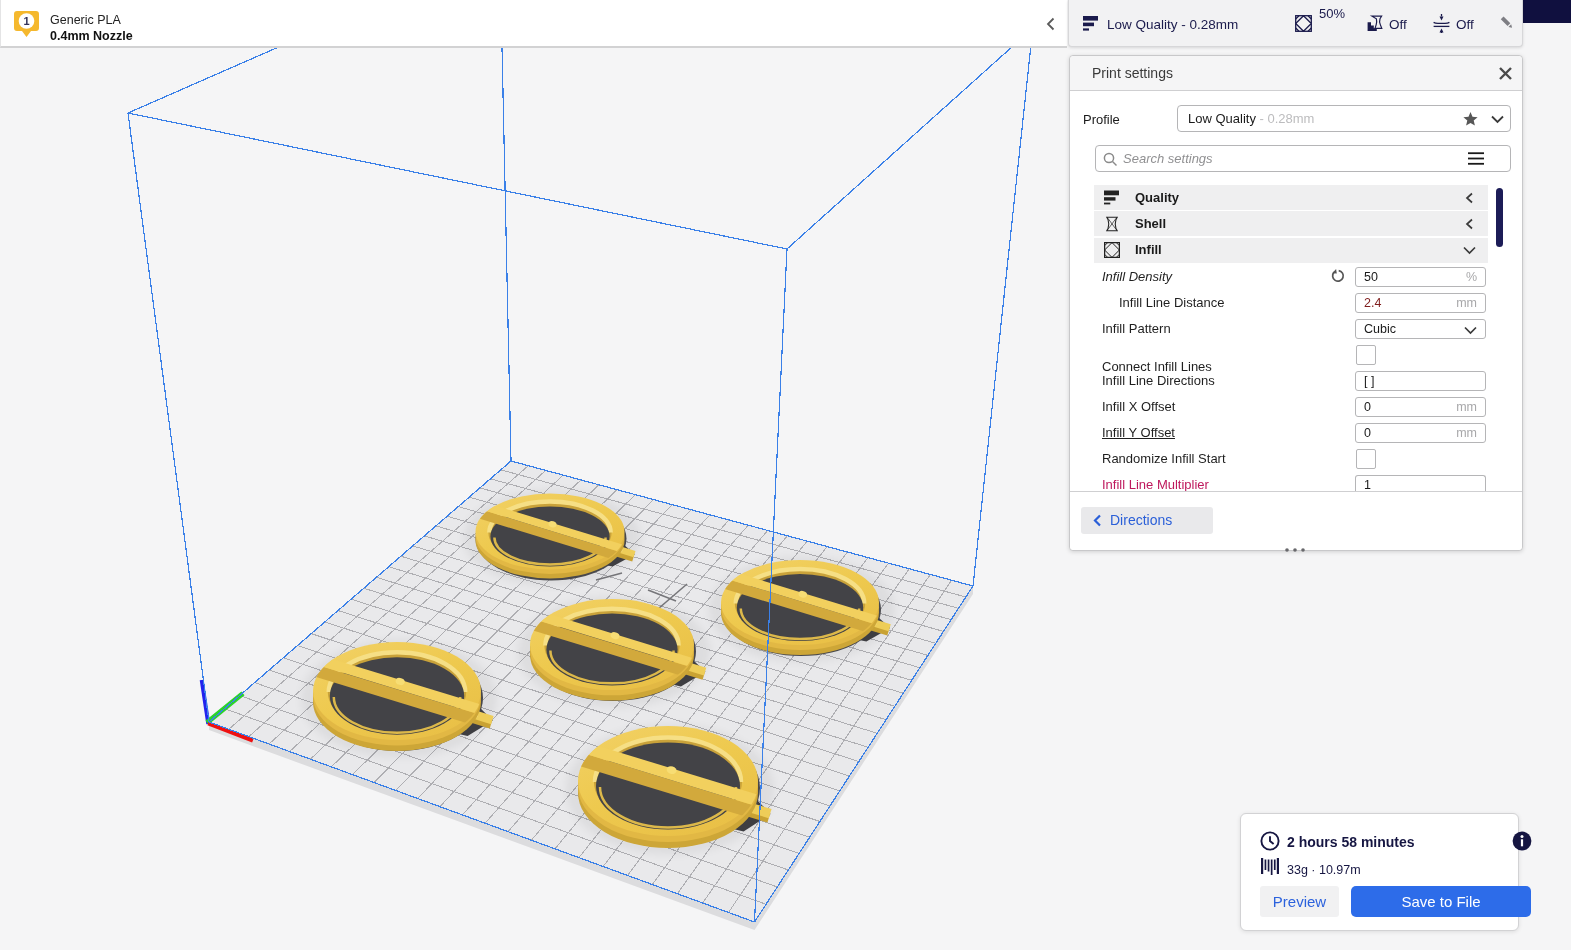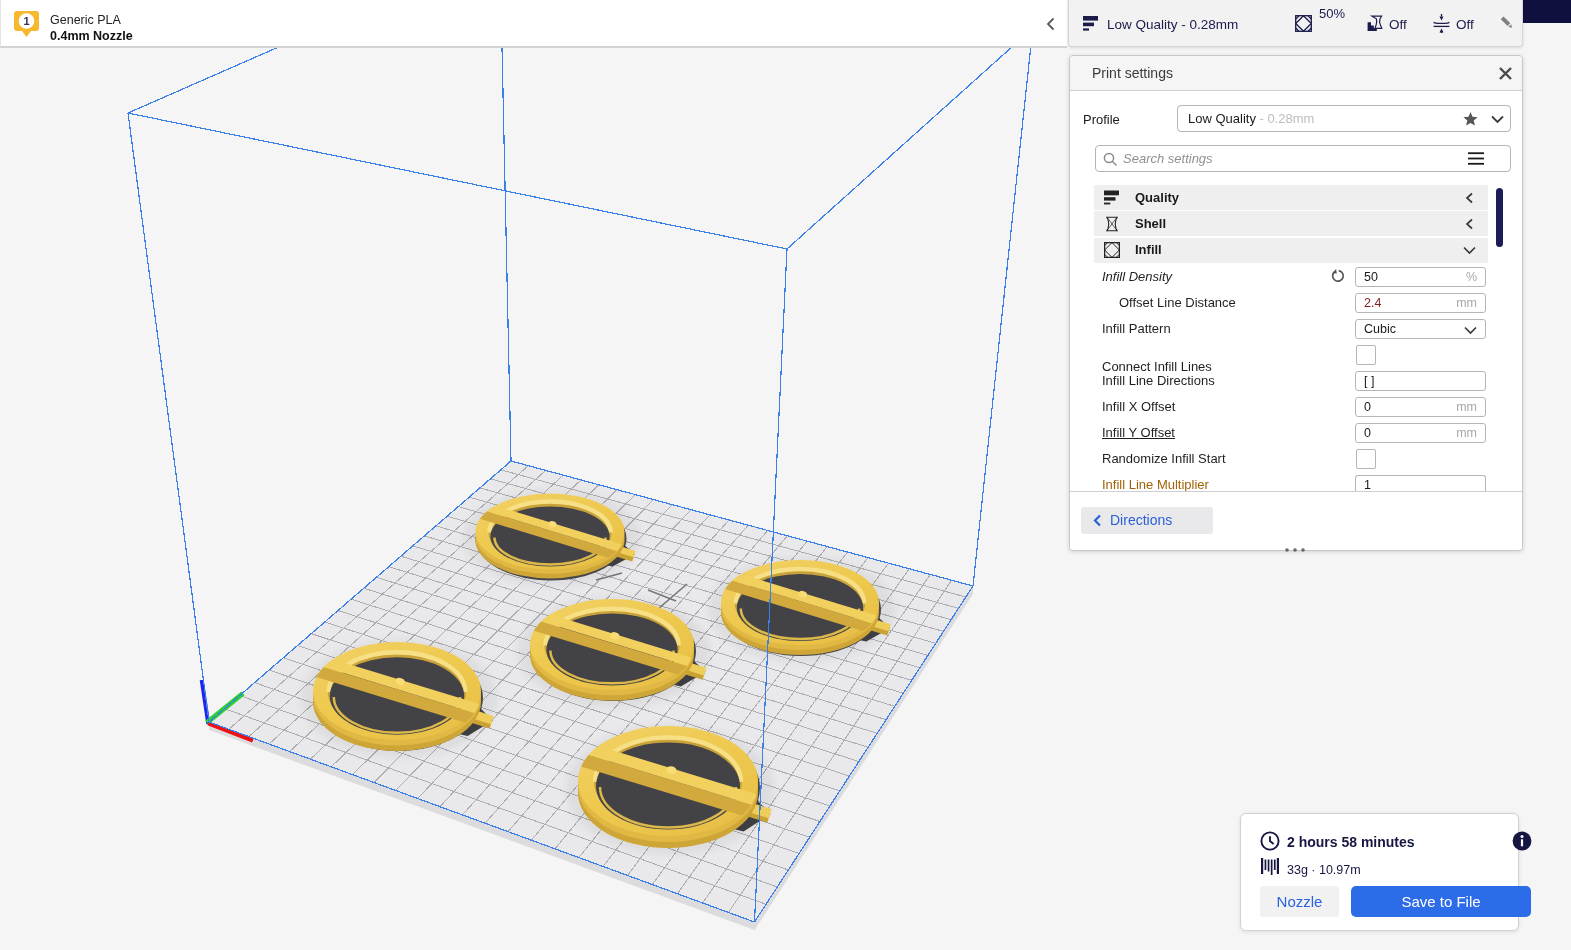--- a/index.html
+++ b/index.html
@@ -348,21 +348,21 @@
 <div class="abs" style="left:1496px;top:188px;width:7px;height:59px;background:#1c1c57;border-radius:3.5px;"></div>
 <div class="abs" style="left:1102px;top:268.5px;font-size:13px;color:#1f1f1f;font-style:italic;">Infill Density</div>
 <div class="abs" style="left:1355px;top:266.5px;width:131px;height:20.0px;background:#fff;border:1px solid #b5b5b7;border-radius:3px;">
     <span class="abs" style="left:8px;top:2px;font-size:12.5px;color:#1a1a1a;">50</span>
     <span class="abs" style="right:8px;top:2px;font-size:12.5px;color:#a8a8aa;">%</span>
   </div>
 <svg class="abs" style="left:1330px;top:268.5px;" width="15" height="15" viewBox="0 0 15 15">
     <path d="M4.1 3.2 A5.3 5.3 0 1 0 8.7 1.6" fill="none" stroke="#555" stroke-width="1.7"></path>
     <path d="M6.1 0 L6.8 4.6 L2.2 4.2 Z" fill="#555"></path>
   </svg>
-<div class="abs" style="left:1119px;top:294.5px;font-size:13px;color:#1f1f1f;">Offset Line Distance</div>
+<div class="abs" style="left:1119px;top:294.5px;font-size:13px;color:#1f1f1f;">Infill Line Distance</div>
 <div class="abs" style="left:1355px;top:292.5px;width:131px;height:20.0px;background:#fff;border:1px solid #b5b5b7;border-radius:3px;">
     <span class="abs" style="left:8px;top:2px;font-size:12.5px;color:#7f1d1d;">2.4</span>
     <span class="abs" style="right:8px;top:2px;font-size:12.5px;color:#a8a8aa;">mm</span>
   </div>
 <div class="abs" style="left:1102px;top:320.5px;font-size:13px;color:#1f1f1f;">Infill Pattern</div>
 <div class="abs" style="left:1355px;top:318.5px;width:131px;height:20px;background:#fff;border:1px solid #b5b5b7;border-radius:3px;">
     <span class="abs" style="left:8px;top:2px;font-size:12.5px;color:#1a1a1a;">Cubic</span>
     <svg class="abs" style="left:108px;top:6px;" width="13" height="9" viewBox="0 0 13 9">
       <path d="M1 1.5 L6.5 7 L12 1.5" fill="none" stroke="#3a3a3a" stroke-width="1.7"></path>
     </svg>
@@ -378,21 +378,21 @@
     <span class="abs" style="left:8px;top:2px;font-size:12.5px;color:#1a1a1a;">0</span>
     <span class="abs" style="right:8px;top:2px;font-size:12.5px;color:#a8a8aa;">mm</span>
   </div>
 <div class="abs" style="left:1102px;top:424.5px;font-size:13px;color:#1f1f1f;text-decoration:underline;">Infill Y Offset</div>
 <div class="abs" style="left:1355px;top:422.5px;width:131px;height:20.0px;background:#fff;border:1px solid #b5b5b7;border-radius:3px;">
     <span class="abs" style="left:8px;top:2px;font-size:12.5px;color:#1a1a1a;">0</span>
     <span class="abs" style="right:8px;top:2px;font-size:12.5px;color:#a8a8aa;">mm</span>
   </div>
 <div class="abs" style="left:1102px;top:450.5px;font-size:13px;color:#1f1f1f;">Randomize Infill Start</div>
 <div class="abs" style="left:1356px;top:448.5px;width:20px;height:20px;background:#fff;border:1px solid #b5b5b7;border-radius:2px;"></div>
-<div class="abs" style="left:1102px;top:476.5px;font-size:13px;color:#a16207;">Infill Line Multiplier</div>
+<div class="abs" style="left:1102px;top:476.5px;font-size:13px;color:#be185d;">Infill Line Multiplier</div>
 <div class="abs" style="left:1355px;top:474.5px;width:131px;height:17.5px;background:#fff;border:1px solid #b5b5b7;border-radius:3px;border-bottom:none;border-radius:3px 3px 0 0;">
     <span class="abs" style="left:8px;top:2px;font-size:12.5px;color:#1a1a1a;">1</span>
   </div>
 <div class="abs" style="left:1070px;top:491px;width:452px;height:1px;background:#cfcfd1;"></div>
 <div class="abs" style="left:1070px;top:492px;width:452px;height:58px;background:#fff;border-radius:0 0 4px 4px;"></div>
 <div class="abs" style="left:1081px;top:507px;width:132px;height:27px;background:#e9e9eb;border-radius:3px;">
   <svg class="abs" style="left:11px;top:7px;" width="10" height="13" viewBox="0 0 10 13">
       <path d="M8 1.5 L3 6.5 L8 11.5" fill="none" stroke="#2a5fd8" stroke-width="2.2"></path>
     </svg>
   <span class="abs" style="left:29px;top:5px;font-size:14px;color:#2a5fd8;">Directions</span>
@@ -420,15 +420,15 @@
     <g fill="#161642">
     <rect x="0" y="0" width="2.2" height="16"></rect>
     <rect x="3.6" y="1.5" width="1.7" height="10.5"></rect>
     <rect x="6.7" y="1.5" width="1.7" height="12"></rect>
     <rect x="9.8" y="1.5" width="1.7" height="16.5"></rect>
     <rect x="12.9" y="1.5" width="1.7" height="10.5"></rect>
     <rect x="15.8" y="0" width="2.2" height="16"></rect>
     </g>
   </svg>
   <div class="abs" style="left:46px;top:49px;font-size:12.5px;color:#161642;">33g&nbsp;·&nbsp;10.97m</div>
-  <div class="abs" style="left:19px;top:72px;width:79px;height:31px;background:#f1f1f2;border-radius:3px;text-align:center;line-height:31px;font-size:15px;color:#2c62dd;">Nozzle</div>
+  <div class="abs" style="left:19px;top:72px;width:79px;height:31px;background:#f1f1f2;border-radius:3px;text-align:center;line-height:31px;font-size:15px;color:#2c62dd;">Preview</div>
   <div class="abs" style="left:110px;top:72px;width:180px;height:31px;background:#2d6ce9;border-radius:5px;text-align:center;line-height:31px;font-size:15px;color:#fff;">Save to File</div>
 </div>
 
 </body></html>

